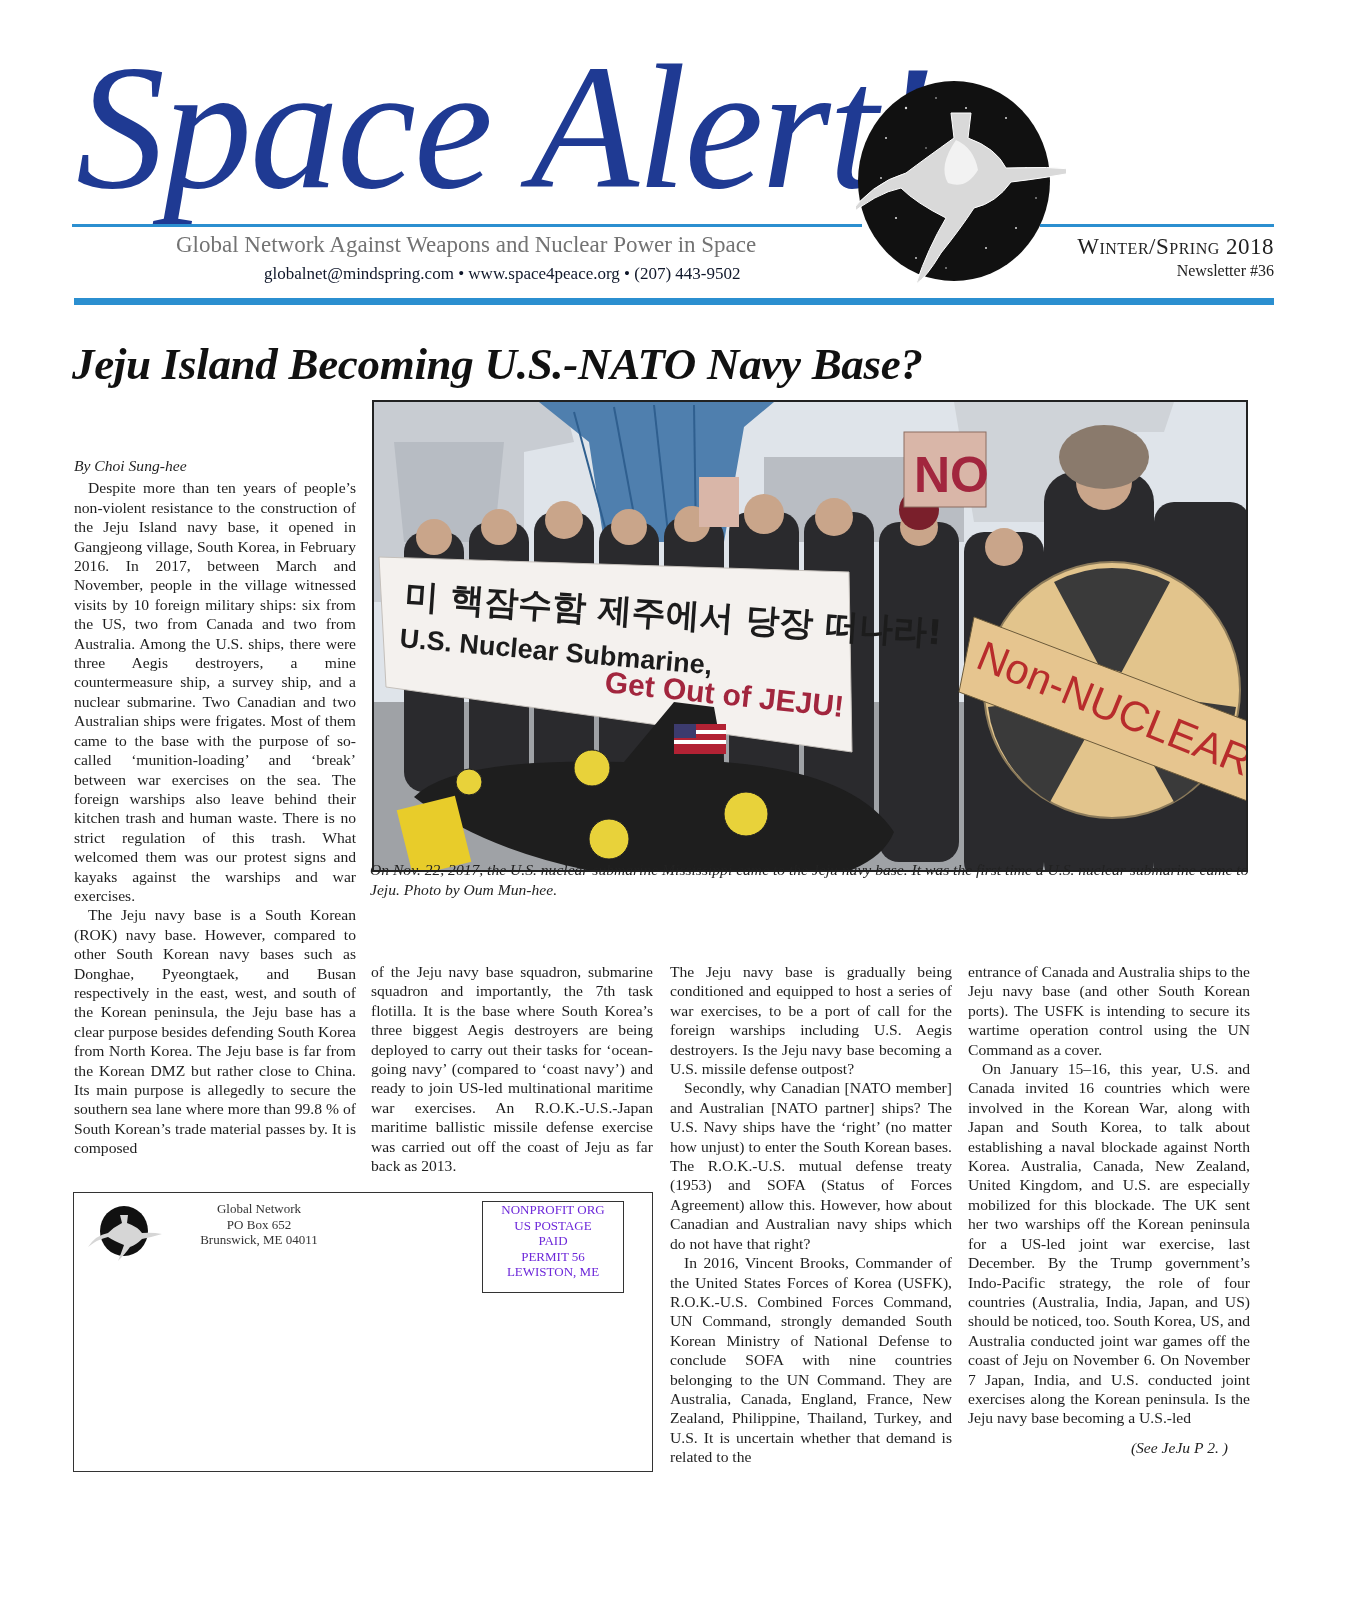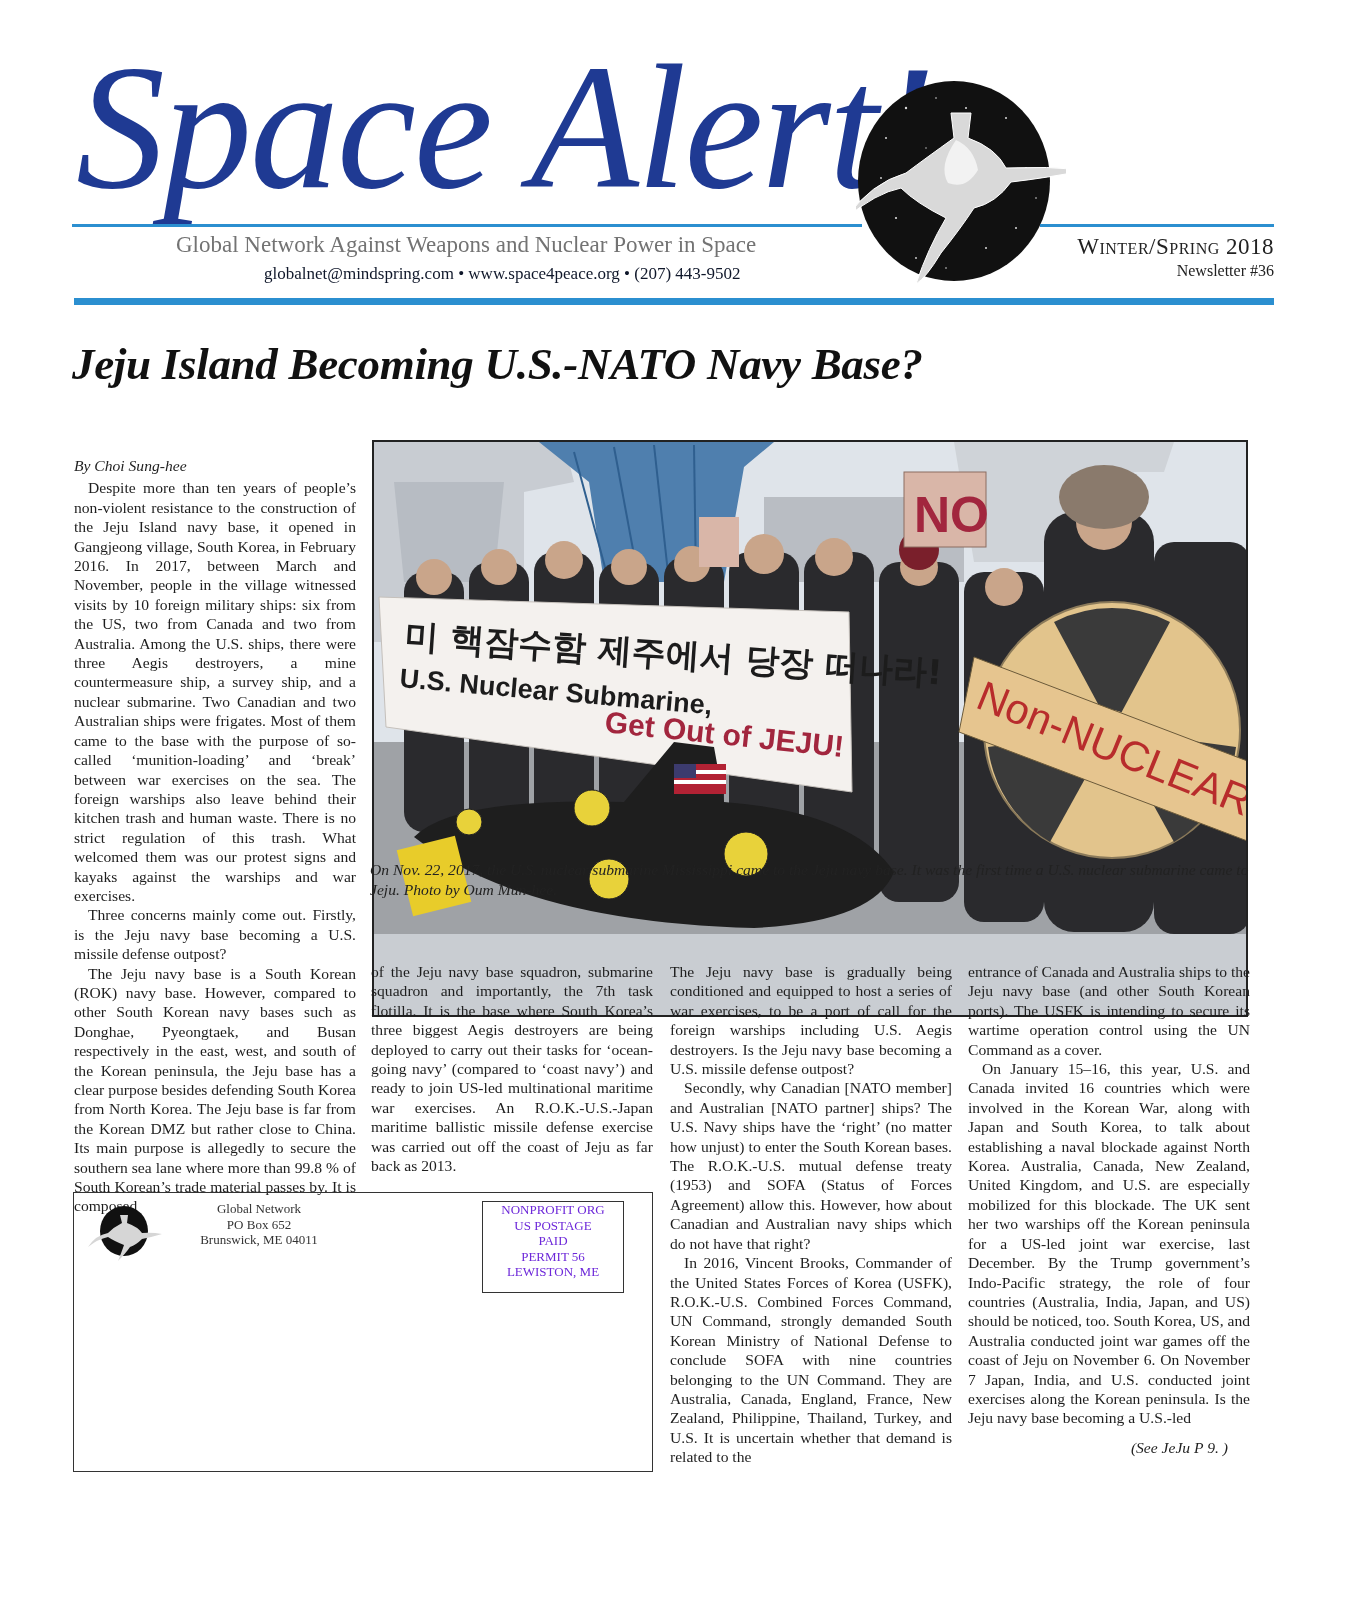--- a/index.html
+++ b/index.html
@@ -50,21 +50,21 @@
   .col p.noindent { text-indent: 0; }
   .byline { font-style: italic; font-size: 15.6px; margin-bottom: 3px; text-indent: 0 !important; margin-top: 36px; }
   .col-1 { left: 74px; top: 420px; width: 282px; }
   .col-2 { left: 371px; top: 962px; width: 282px; }
   .col-3 { left: 670px; top: 962px; width: 282px; }
   .col-4 { left: 968px; top: 962px; width: 282px; }
   .see-more { text-align: right; font-style: italic; margin-top: 10px; padding-right: 22px; }
 
   
   .photo {
-    position: absolute; left: 372px; top: 440px; width: 876px; height: 577px;
+    position: absolute; left: 372px; top: 400px; width: 876px; height: 472px;
     border: 2px solid #222; overflow: hidden; background: #c9cdd2;
   }
   .caption {
     position: absolute; left: 370px; top: 860px; width: 882px;
     font-style: italic; font-size: 15.6px; line-height: 19.5px; color: #222;
   }
 
   
   .mail-box {
     position: absolute; left: 73px; top: 1192px; width: 580px; height: 280px; border: 1.5px solid #333;
@@ -115,21 +115,20 @@
   <div class="issue">Winter/Spring 2018</div>
   <div class="newsletter-no">Newsletter #36</div>
   <div class="rule-bottom"></div>
 </header>
 
 <h1 class="headline">Jeju Island Becoming U.S.-NATO Navy Base?</h1>
 
 <div class="col col-1">
   <p class="byline">By Choi Sung-hee</p>
   <p>Despite more than ten years of peo­ple’s non-violent resistance to the con­struction of the Jeju Island navy base, it opened in Gangjeong village, South Korea, in February 2016. In 2017, be­tween March and November, people in the village witnessed visits by 10 foreign military ships: six from the US, two from Canada and two from Australia. Among the U.S. ships, there were three Aegis destroyers, a mine countermeasure ship, a survey ship, and a nuclear submarine. Two Canadian and two Australian ships were frigates. Most of them came to the base with the purpose of so-called ‘munition-loading’ and ‘break’ between war exercises on the sea. The foreign warships also leave behind their kitchen trash and human waste. There is no strict regulation of this trash. What welcomed them was our protest signs and kayaks against the warships and war exercises.</p>
-  <p>Three concerns mainly come out. Firstly, is the Jeju navy base becoming a U.S. missile defense outpost?</p>
   <p>The Jeju navy base is a South Korean (ROK) navy base. However, compared to other South Korean navy bases such as Donghae, Pyeongtaek, and Busan respectively in the east, west, and south of the Korean peninsula, the Jeju base has a clear purpose besides defending South Korea from North Korea. The Jeju base is far from the Korean DMZ but rather close to China. Its main purpose is allegedly to secure the southern sea lane where more than 99.8 % of South Korean’s trade material passes by. It is composed</p>
 </div>
 
 <figure class="photo">
   <svg width="876" height="492" viewBox="0 0 876 492">
 
     <rect x="0" y="0" width="876" height="492" fill="#dfe4ea"></rect>
 
     <polygon points="0,0 190,0 200,40 150,50 150,200 0,200" fill="#c8ccd2"></polygon>
     <polygon points="20,40 130,40 120,140 30,140" fill="#b7bcc3"></polygon>
@@ -223,21 +222,21 @@
 
 <div class="col col-3">
   <p class="noindent">The Jeju navy base is gradually being conditioned and equipped to host a se­ries of war exercises, to be a port of call for the foreign warships including U.S. Aegis destroyers. Is the Jeju navy base becoming a U.S. missile defense outpost?</p>
   <p>Secondly, why Canadian [NATO mem­ber] and Australian [NATO partner] ships? The U.S. Navy ships have the ‘right’ (no matter how unjust) to enter the South Korean bases. The R.O.K.-U.S. mutual defense treaty (1953) and SOFA (Status of Forces Agreement) allow this. However, how about Canadian and Australian navy ships which do not have that right?</p>
   <p>In 2016, Vincent Brooks, Commander of the United States Forces of Korea (USFK), R.O.K.-U.S. Combined Forces Command, UN Command, strongly demanded South Korean Ministry of National Defense to conclude SOFA with nine countries belonging to the UN Com­mand. They are Australia, Canada, Eng­land, France, New Zealand, Philippine, Thailand, Turkey, and U.S. It is uncertain whether that demand is related to the</p>
 </div>
 
 <div class="col col-4">
   <p class="noindent">entrance of Canada and Australia ships to the Jeju navy base (and other South Korean ports). The USFK is intending to secure its wartime operation control using the UN Command as a cover.</p>
   <p>On January 15–16, this year, U.S. and Canada invited 16 countries which were involved in the Korean War, along with Japan and South Korea, to talk about establishing a naval blockade against North Korea. Australia, Canada, New Zealand, United Kingdom, and U.S. are especially mobilized for this blockade. The UK sent her two warships off the Korean peninsula for a US-led joint war exercise, last December. By the Trump government’s Indo-Pacific strategy, the role of four countries (Australia, India, Japan, and US) should be noticed, too. South Korea, US, and Australia con­ducted joint war games off the coast of Jeju on November 6. On November 7 Japan, India, and U.S. conducted joint exercises along the Korean peninsula. Is the Jeju navy base becoming a U.S.-led</p>
-  <p class="see-more">(See JeJu P 9. )</p>
+  <p class="see-more">(See JeJu P 2. )</p>
 </div>
 
 <section class="mail-box">
   <svg class="mail-logo" viewBox="0 0 76 58">
     <ellipse cx="38" cy="28" rx="24" ry="25" fill="#111"></ellipse>
     <path d="M34 12 L42 12 L41 20 Q52 24 56 30 Q66 29 76 31 Q66 34 56 36 Q50 42 44 44 Q40 50 32 58 Q36 48 38 42 Q28 38 22 34 Q12 36 2 44 Q10 32 22 30 Q28 24 36 20 Z" fill="#d6d6d6"></path>
   </svg>
   <div class="return-addr">
     <div>Global Network</div>
     <div>PO Box 652</div>

